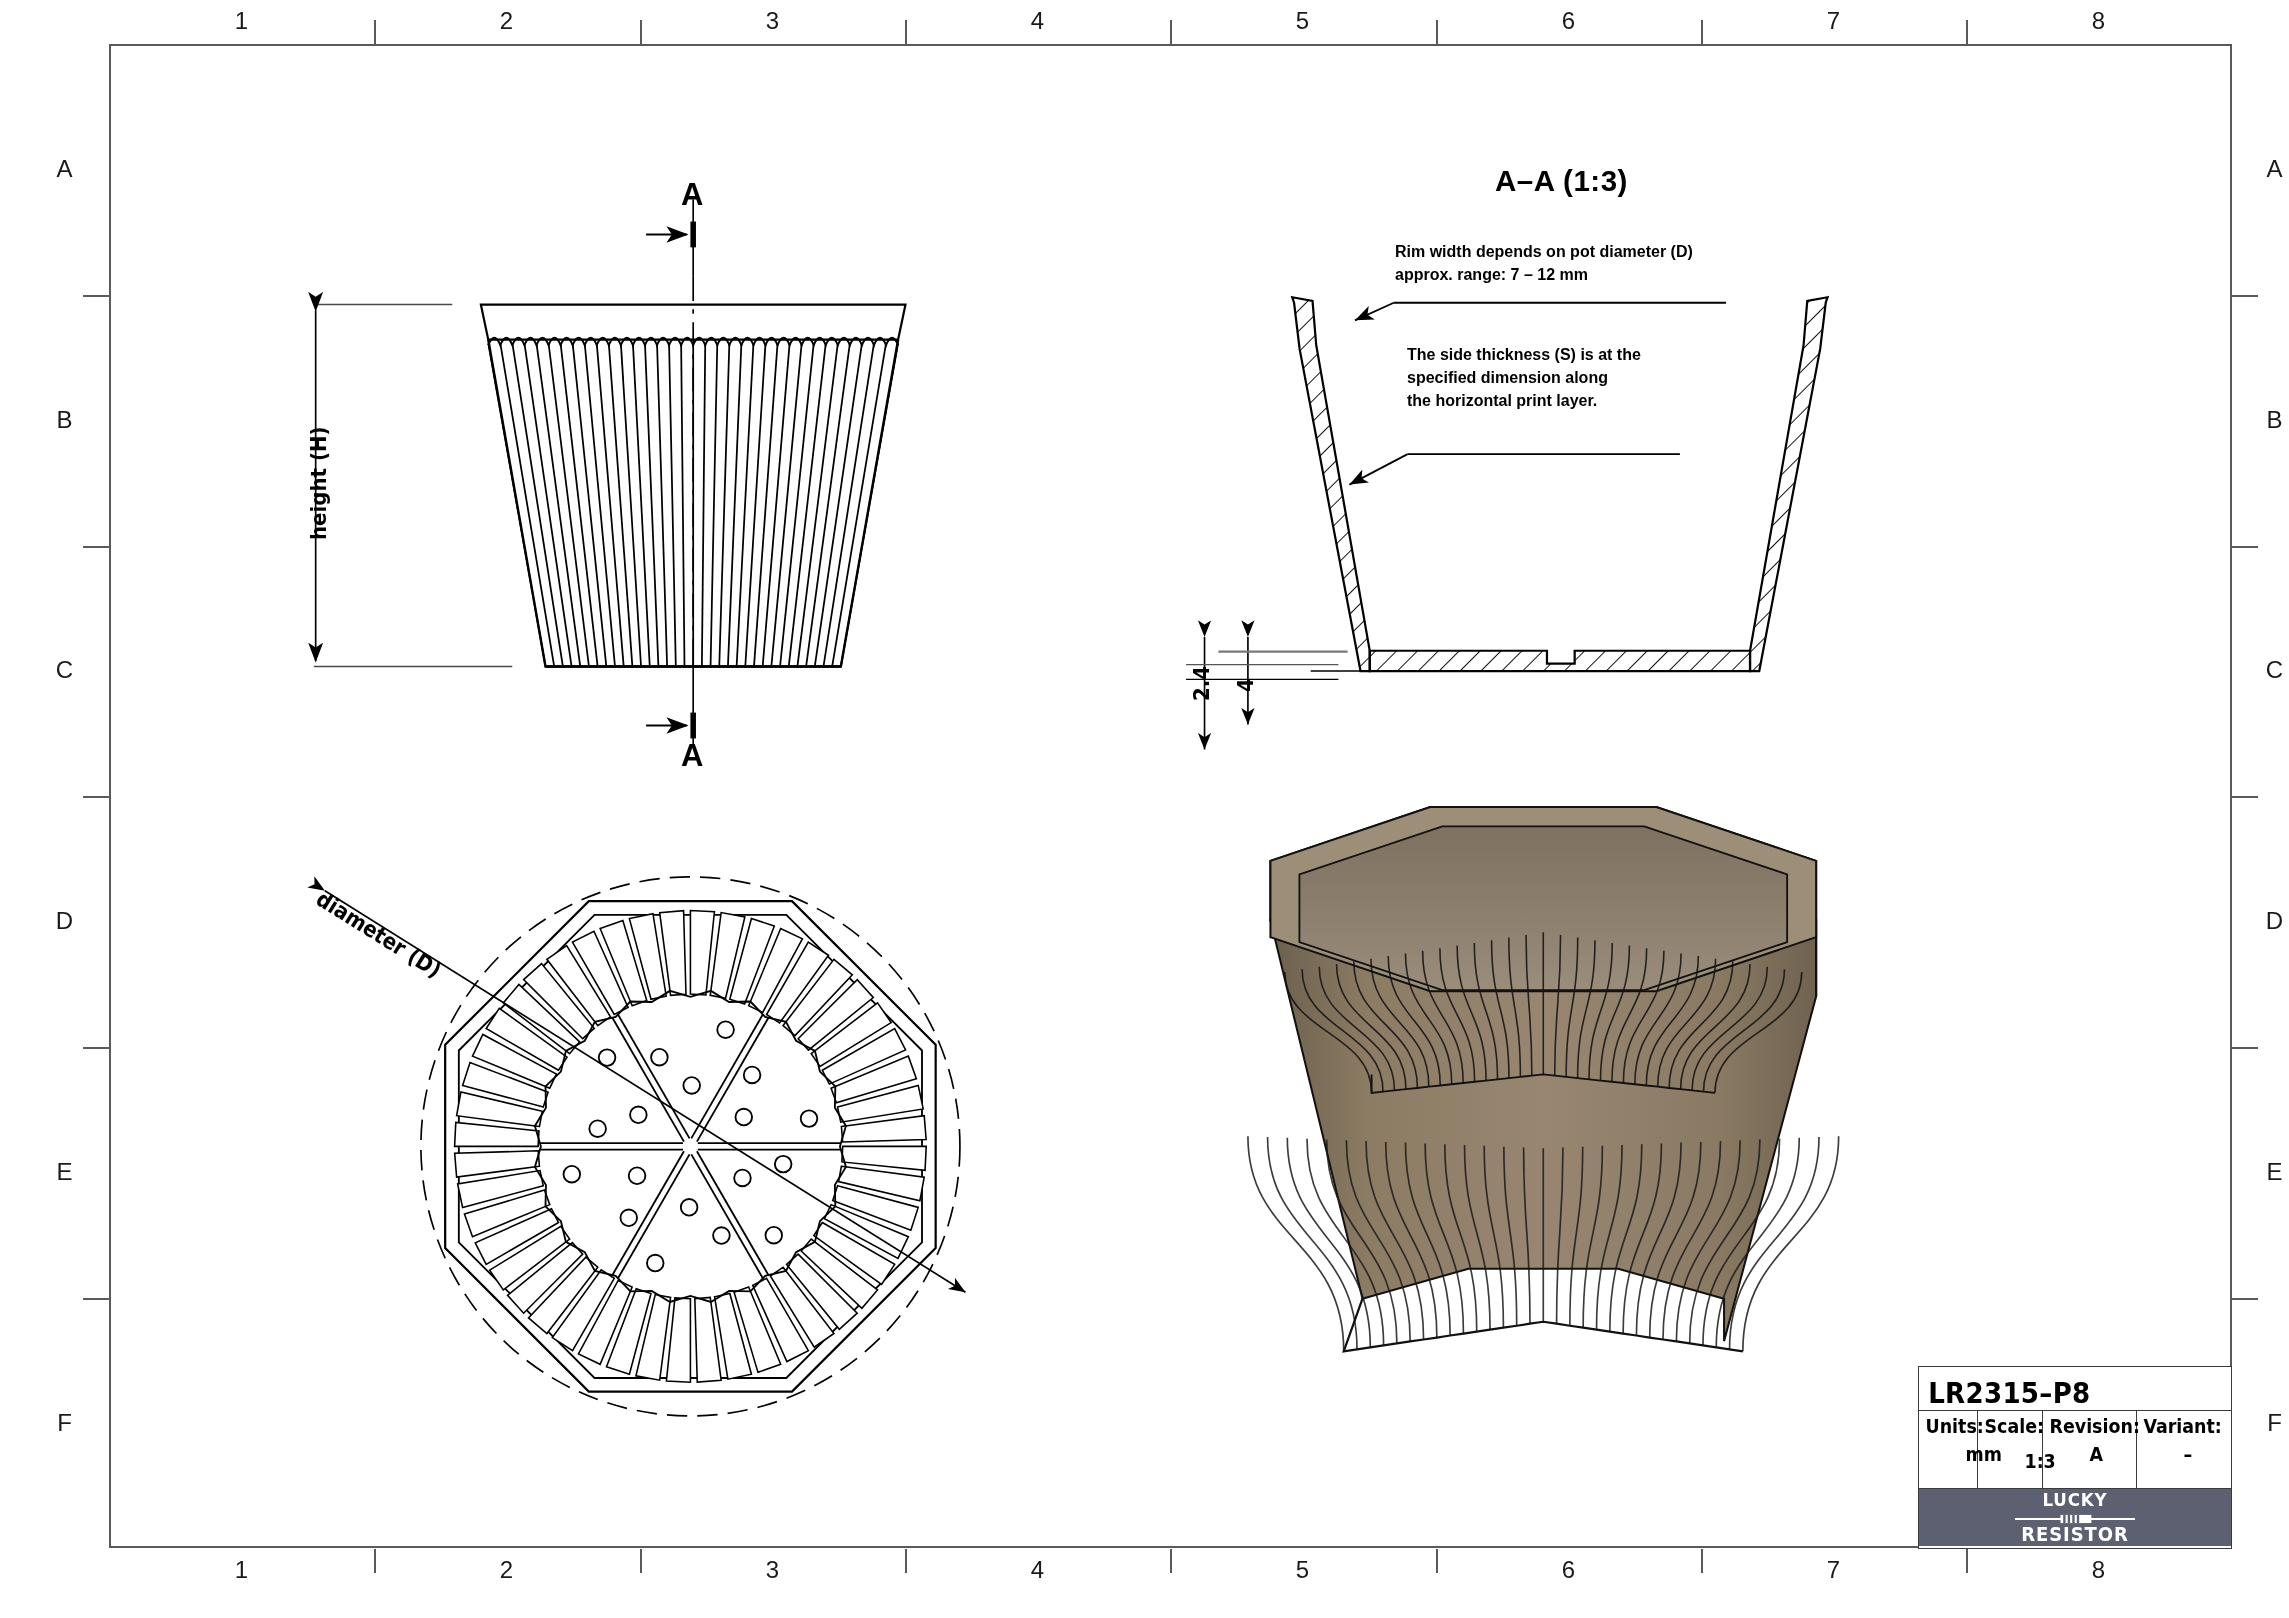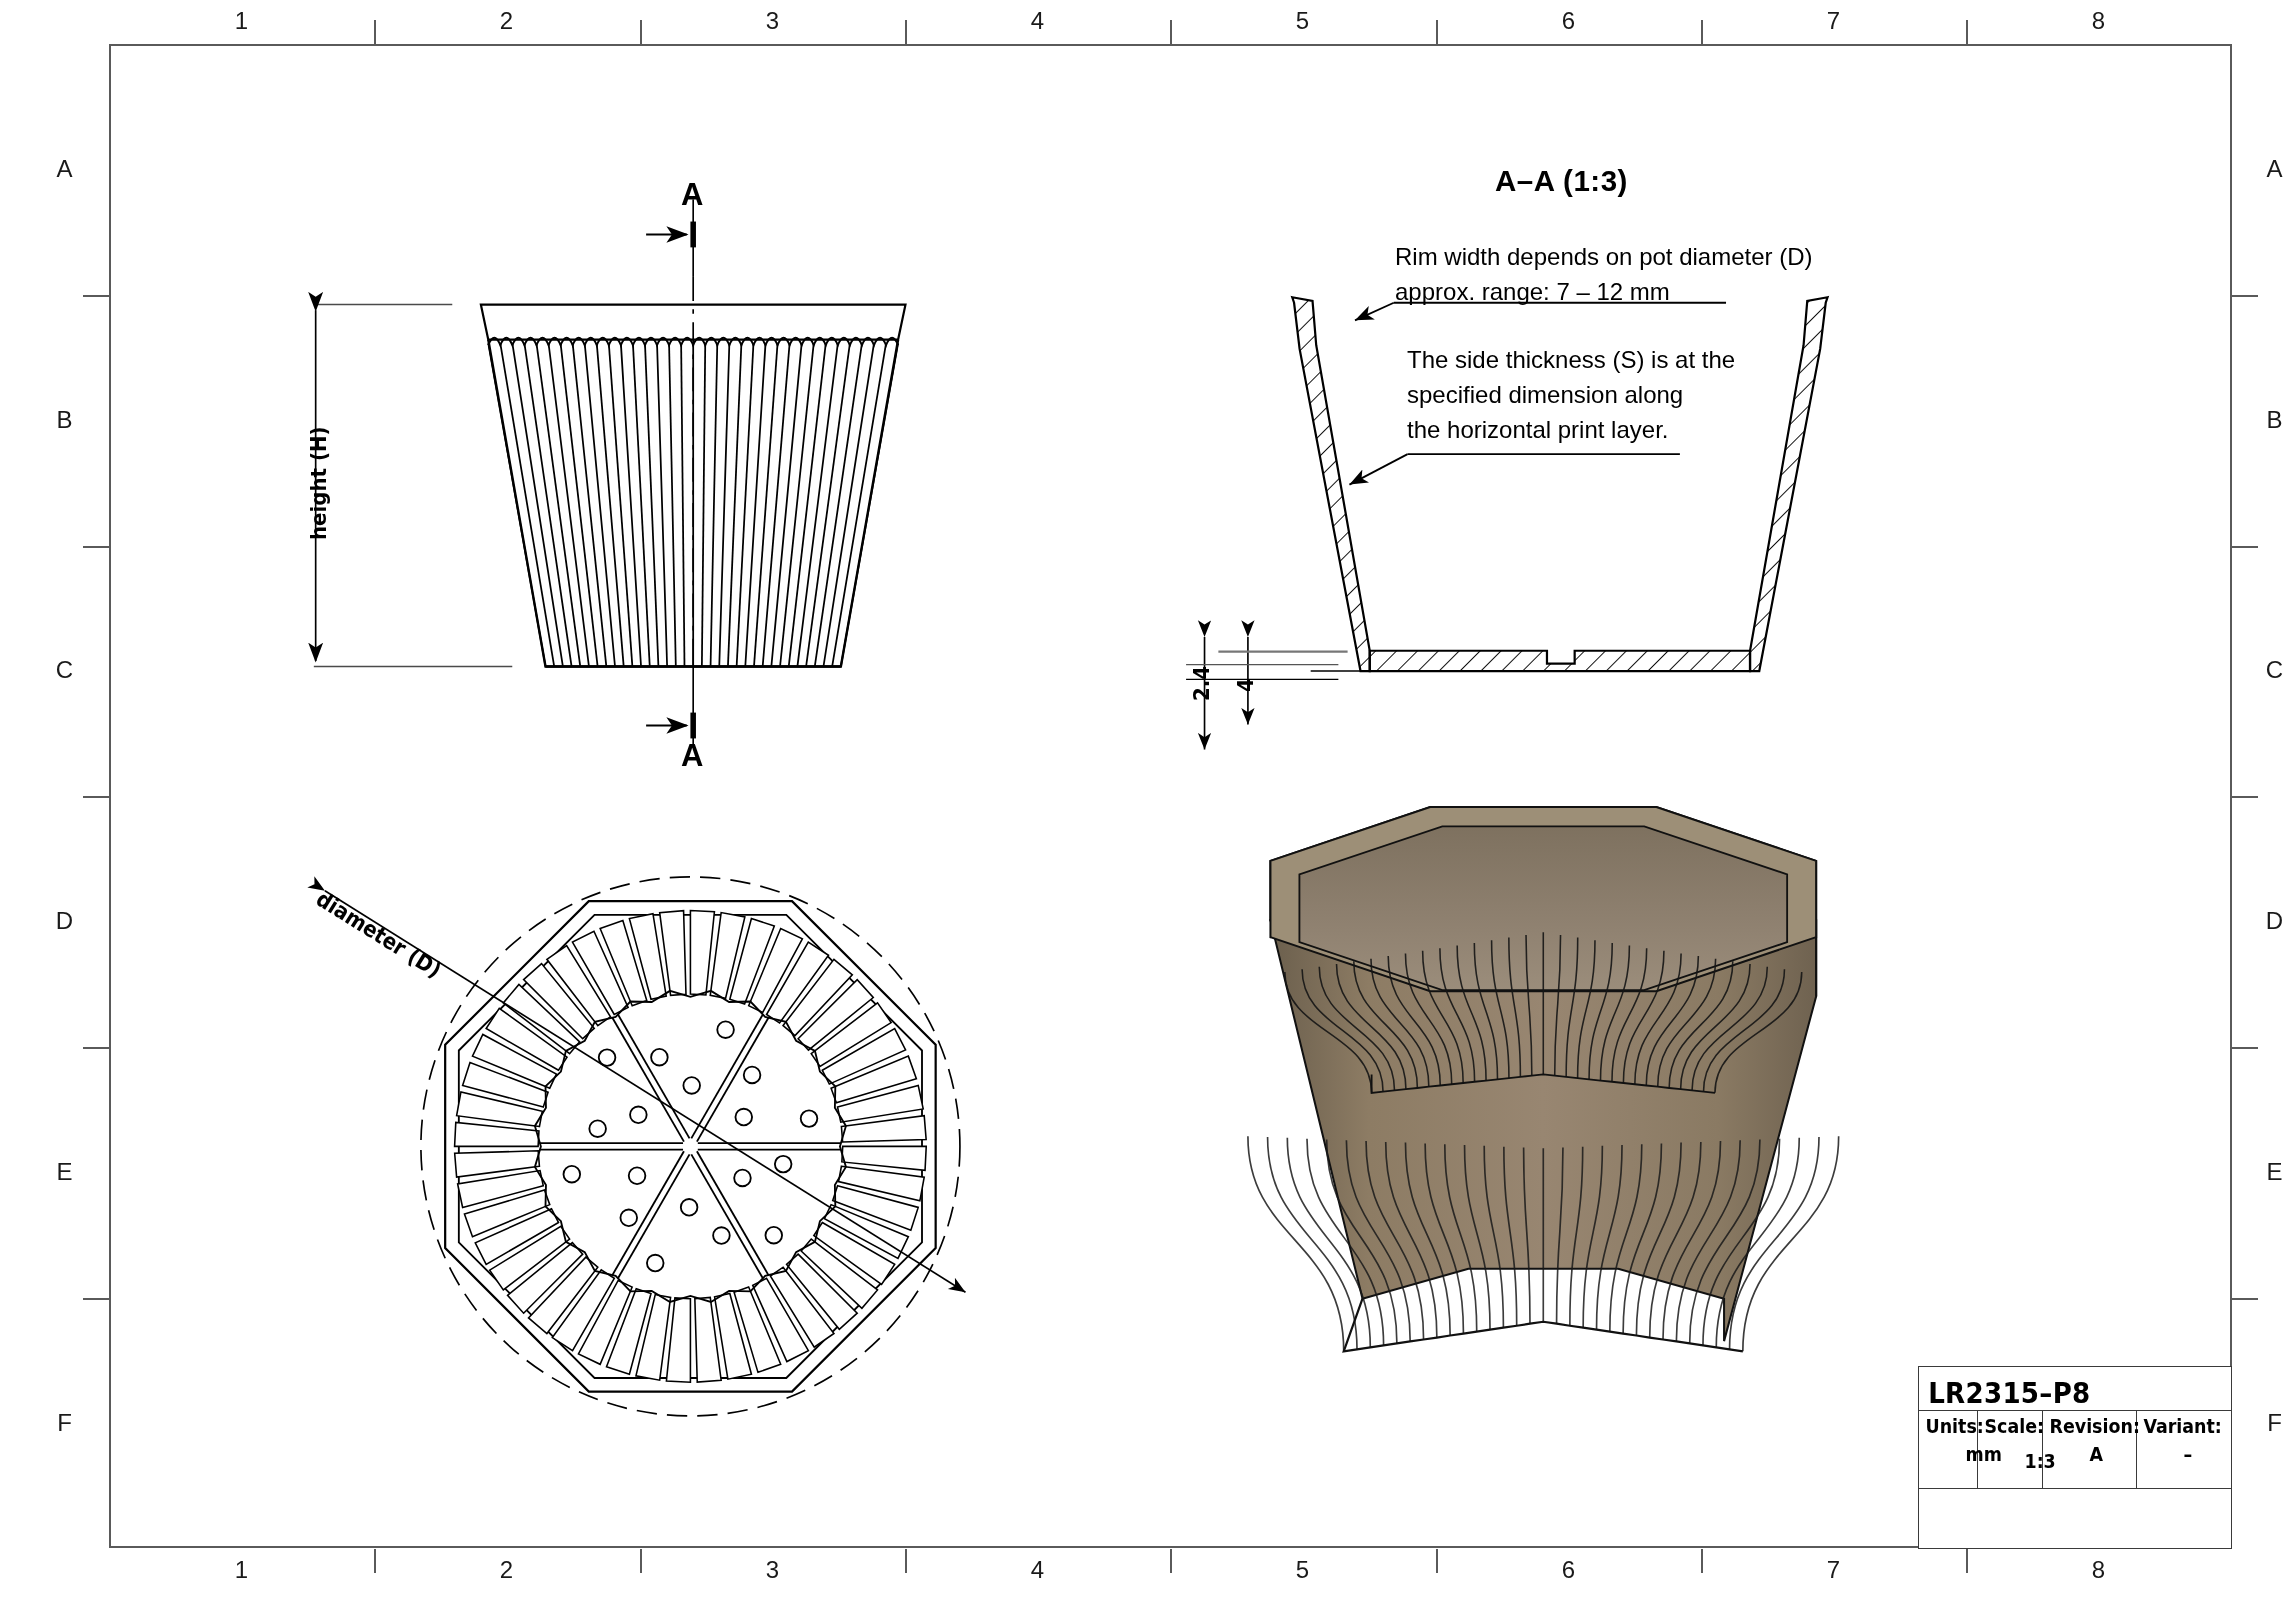--- a/index.html
+++ b/index.html
@@ -17,21 +17,21 @@
 
   
   .vec{position:absolute;left:0;top:0;width:2290px;height:1619px;
        pointer-events:none;}
 
   
   .dtext{position:absolute;font-family:"DejaVu Sans Condensed","Liberation Sans",sans-serif;
          font-weight:bold;color:#000;white-space:nowrap;}
   .secmark{position:absolute;font-size:31px;font-weight:bold;}
   .aatitle{position:absolute;font-size:29.5px;font-weight:bold;letter-spacing:0.5px;}
-  .note{position:absolute;font-size:24px;font-weight:normal;line-height:1.45;}
+  .note{position:absolute;font-size:16px;font-weight:bold;line-height:1.45;}
   .rot90{transform-origin:0 0;}
 
   
   .tblock{position:absolute;left:1918px;top:1366px;width:314px;height:183px;
           border:1.8px solid #3a3a3a;box-sizing:border-box;background:#fff;}
   .tb-name{height:44px;border-bottom:1.8px solid #3a3a3a;display:flex;align-items:flex-end;
            padding-left:9.2px;box-sizing:border-box;}
   .tb-name span{font-size:29px;font-weight:bold;letter-spacing:0.3px;
                 font-family:"DejaVu Sans Condensed","Liberation Sans",sans-serif;}
   .tb-cols{display:flex;height:78px;border-bottom:1.8px solid #3a3a3a;box-sizing:border-box;}
@@ -436,16 +436,32 @@
         </div>
         <div class="tb-col c3">
           <div class="k">Revision:</div>
           <div class="v">A</div>
         </div>
         <div class="tb-col c4">
           <div class="k">Variant:</div>
           <div class="v">–</div>
         </div>
       </div>
+    <div class="tb-logo">
+      <div class="logo-in">
+        <div class="l1">LUCKY</div>
+        <div class="logo-bar">
+          <svg width="122" height="10" viewBox="0 0 132 11">
+            <line x1="0" y1="5.5" x2="132" y2="5.5" stroke="#fff" stroke-width="2"></line>
+            <rect x="50" y="1" width="34" height="9" fill="#fff"></rect>
+            <rect x="53" y="1" width="2.6" height="9" fill="#5c6070"></rect>
+            <rect x="58" y="1" width="2.6" height="9" fill="#5c6070"></rect>
+            <rect x="63" y="1" width="2.6" height="9" fill="#5c6070"></rect>
+            <rect x="68" y="1" width="2.6" height="9" fill="#5c6070"></rect>
+          </svg>
+        </div>
+        <div class="l2">RESISTOR</div>
+      </div>
+    </div>
   </div>
 
 </div>
 
 
 </body></html>

